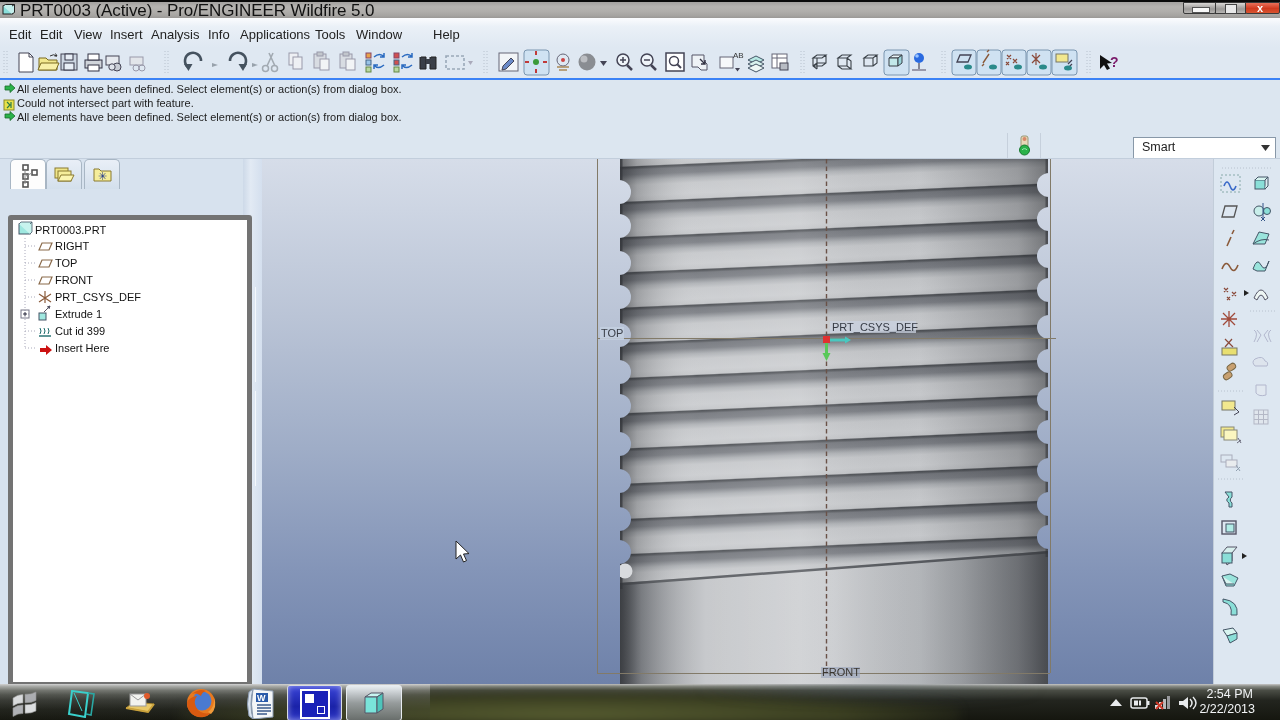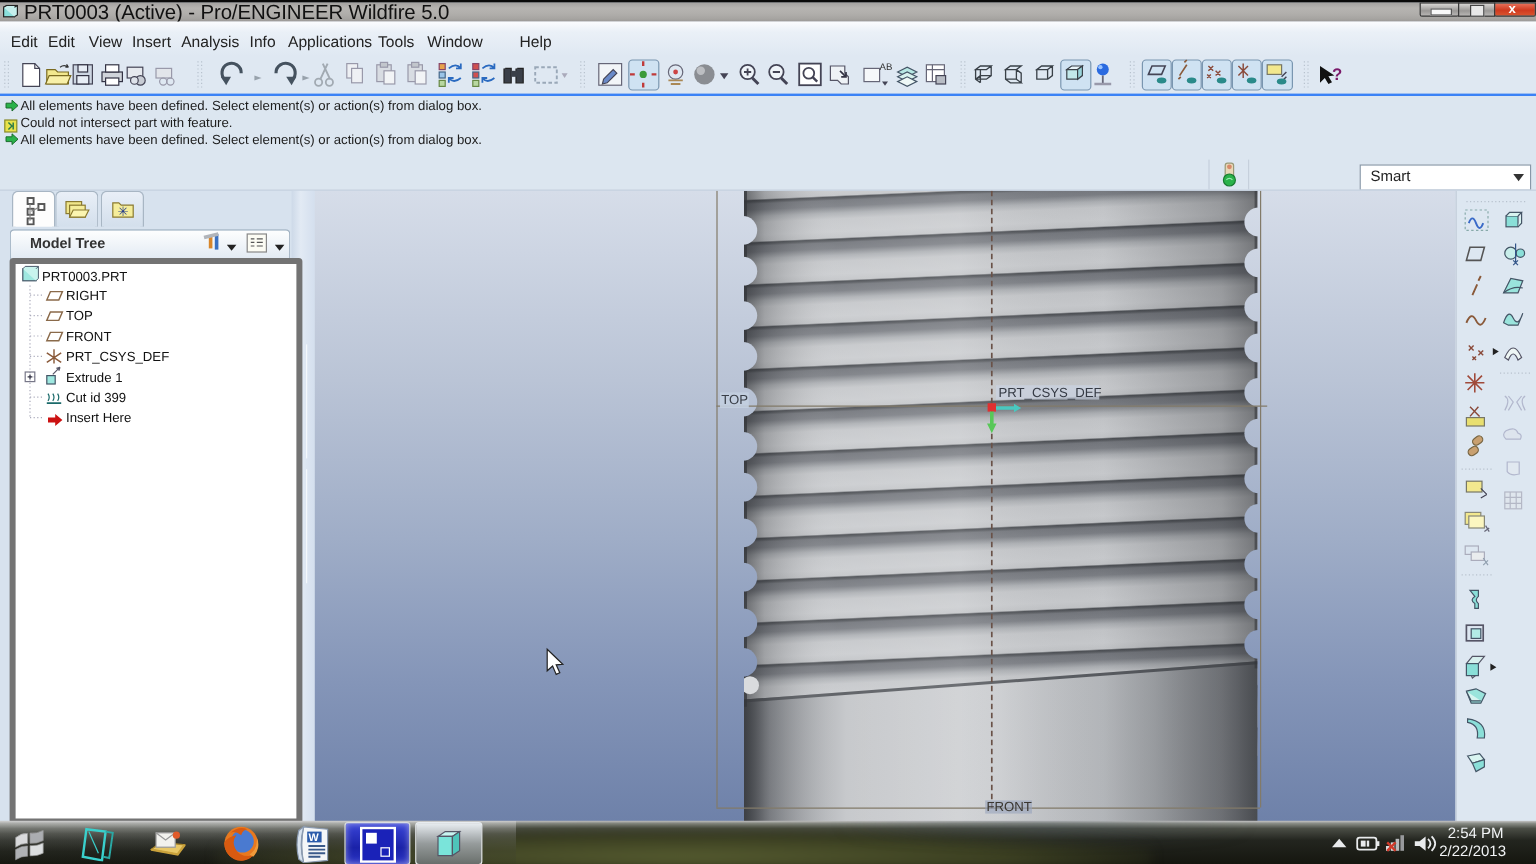--- a/index.html
+++ b/index.html
@@ -493,34 +493,20 @@
         <path d="M11 21 L14 15 L27 15 L24 21 Z" fill="#fbf5b0" stroke="#8a7a30"></path>
       </g>
         </svg>
     </div>
     <div class="tab" style="left:84px;width:34px;">
       <svg width="34" height="28">
         <path d="M9 9 L14 9 L16 11 L26 11 L26 21 L9 21 Z" fill="#f5ed9a" stroke="#8a7a30"></path>
         <text x="13" y="20" font-size="11" fill="#223a8a">✳</text>
       </svg>
     </div>
-    <div id="treehead">
-        <span style="position:absolute;left:16px;top:4px;font-size:12px;font-weight:bold;color:#333;">Model Tree</span>
-      <svg width="232" height="23" style="position:absolute;right:0;top:0;">
-        <g font-size="12">
-          <rect x="165" y="4" width="3" height="11" fill="#d8862a"></rect>
-            <rect x="170" y="3" width="3" height="13" fill="#3a70c0"></rect>
-          <path d="M161 6 L173 3" stroke="#b0b4ba" stroke-width="3" fill="none"></path>
-          <path d="M180 12 l8 0 l-4 5 z" fill="#222"></path>
-          <rect x="197" y="3" width="16" height="15" fill="#fcfcf4" stroke="#888"></rect>
-          <path d="M200 7 h3 M200 10 h3 M200 13 h3 M205 7 h5 M205 10 h5 M205 13 h5" stroke="#555" stroke-width="1"></path>
-          <path d="M220 12 l8 0 l-4 5 z" fill="#222"></path>
-        </g>
-      </svg>
-    </div>
     <div id="treebox">
       <svg width="232" height="460" viewBox="0 0 232 460" font-family="Liberation Sans" font-size="11">
         <g stroke="#aab" stroke-width="1" stroke-dasharray="1 2" fill="none">
           <line x1="12" y1="18" x2="12" y2="128"></line>
           <line x1="12" y1="26" x2="24" y2="26"></line>
             <line x1="12" y1="43" x2="24" y2="43"></line>
           <line x1="12" y1="60" x2="24" y2="60"></line>
             <line x1="12" y1="77" x2="24" y2="77"></line>
           <line x1="12" y1="94" x2="16" y2="94"></line>
             <line x1="12" y1="111" x2="24" y2="111"></line>

